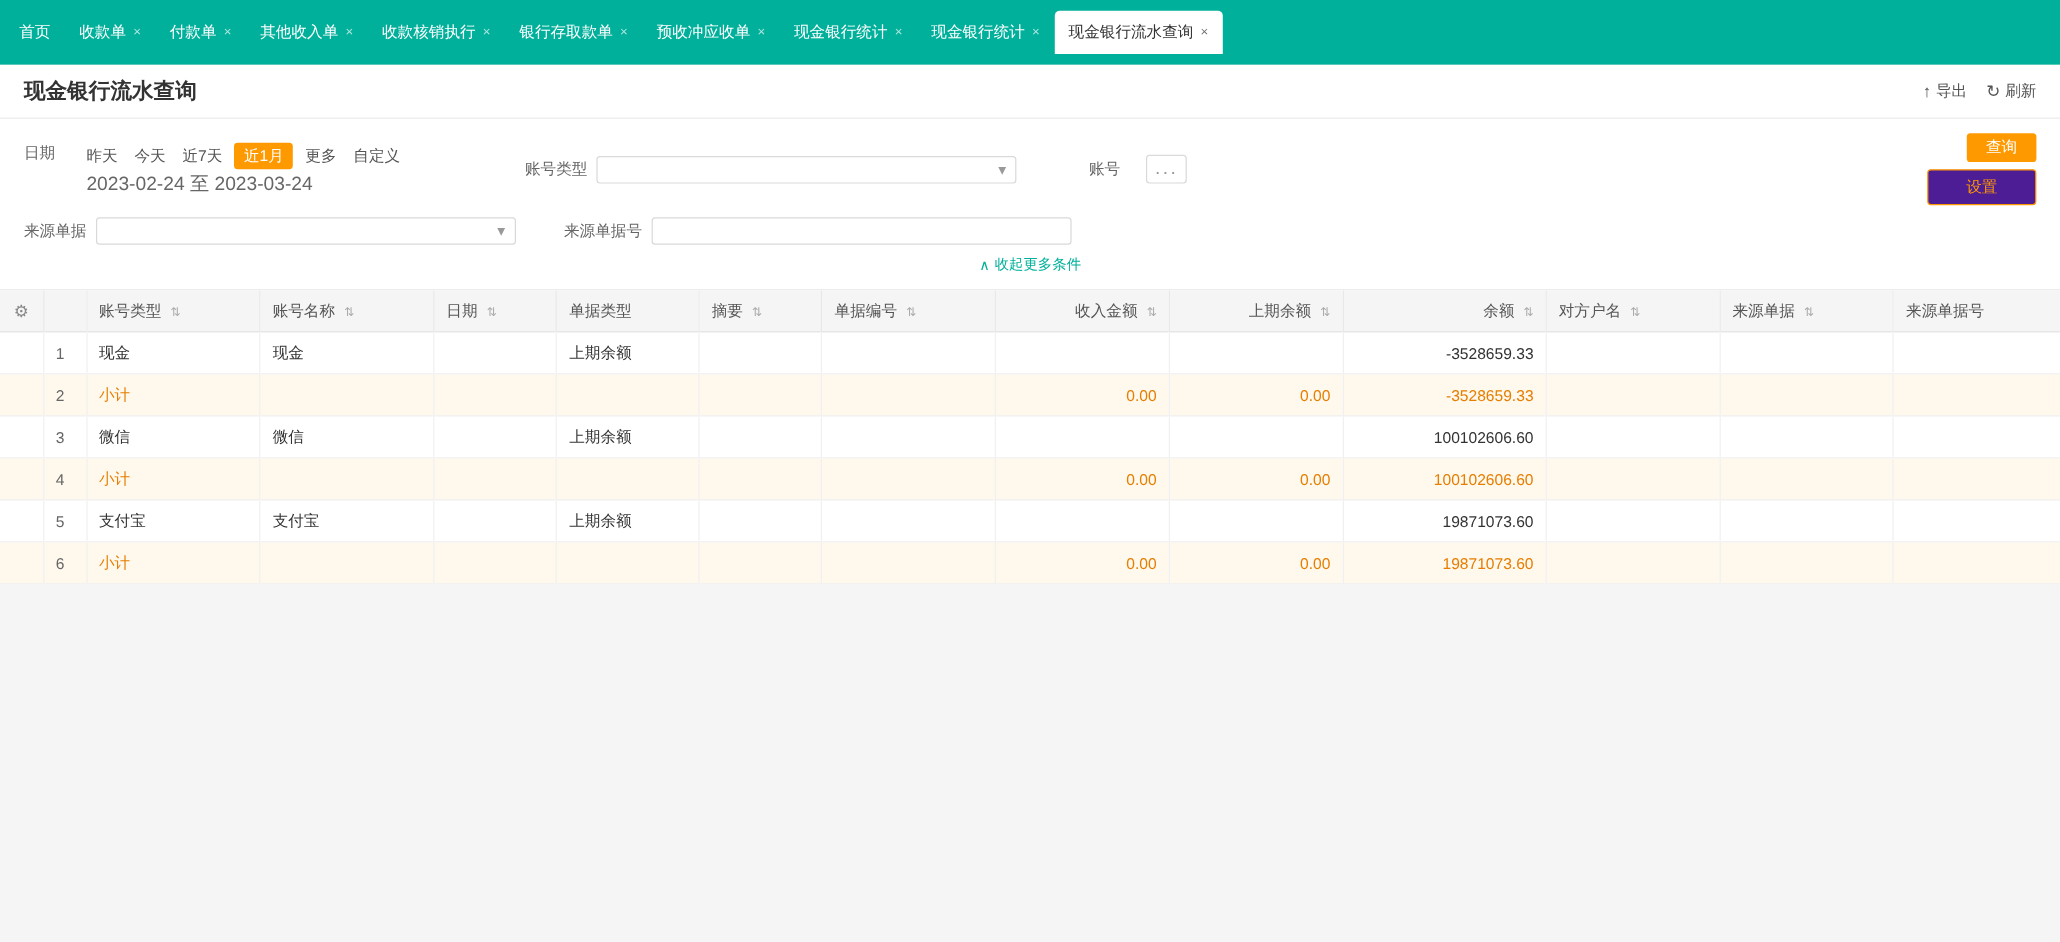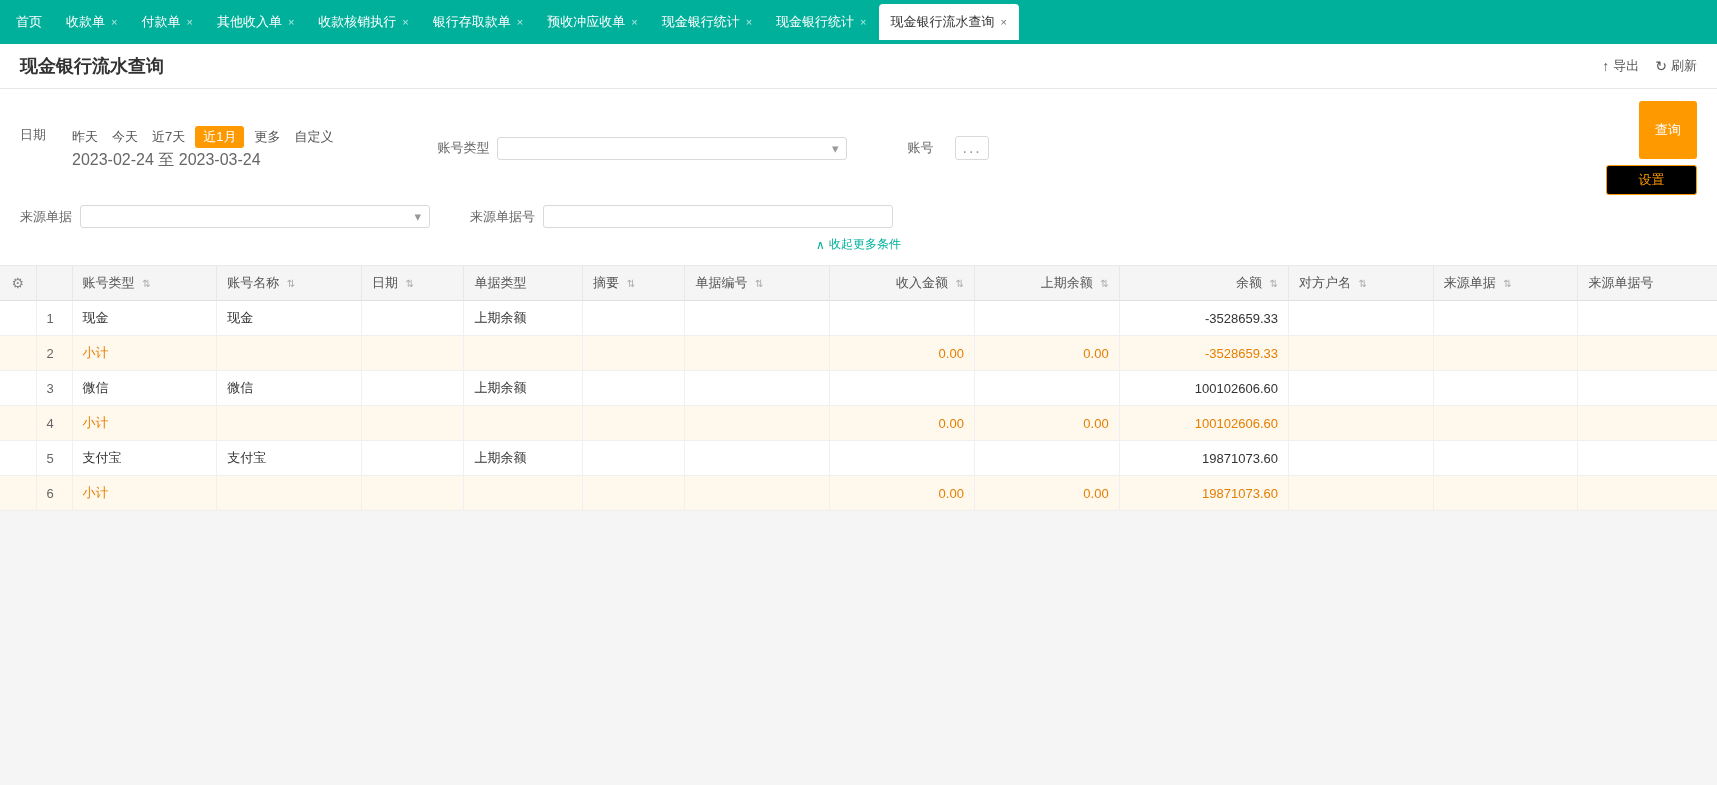--- a/index.html
+++ b/index.html
@@ -3,21 +3,21 @@
   <meta charset="utf-8">
   <style>
     * { box-sizing: border-box; margin: 0; padding: 0; }
     body { font-family: 'Microsoft YaHei', Arial, sans-serif; font-size: 12px; background: #f5f5f5; color: #333; }
 
     
     .top-nav {
       background: #00b09b;
       display: flex;
       align-items: center;
-      height: 44px;
+      height: 54px;
       padding: 0 4px;
       gap: 0;
     }
     .nav-item {
       color: #fff;
       padding: 0 12px;
       height: 36px;
       display: flex;
       align-items: center;
       cursor: pointer;
@@ -136,27 +136,27 @@
       padding: 2px 6px;
       border: 1px solid #d9d9d9;
       border-radius: 3px;
       background: #fff;
     }
     .btn-query {
       background: #f90;
       color: #fff;
       border: none;
       border-radius: 3px;
-      padding: 20px 16px;
+      padding: 3px 16px;
       cursor: pointer;
       font-size: 13px;
       margin-left: 33px;
     }
     .btn-settings {
-      background: #000000;
+      background: #4c1d95;
       color: #f90;
       border: 1px solid #f90;
       border-radius: 3px;
       padding: 5px 14px;
       cursor: pointer;
       font-size: 13px;
     }
     .filter-actions {
       display: flex;
       flex-direction: column;

